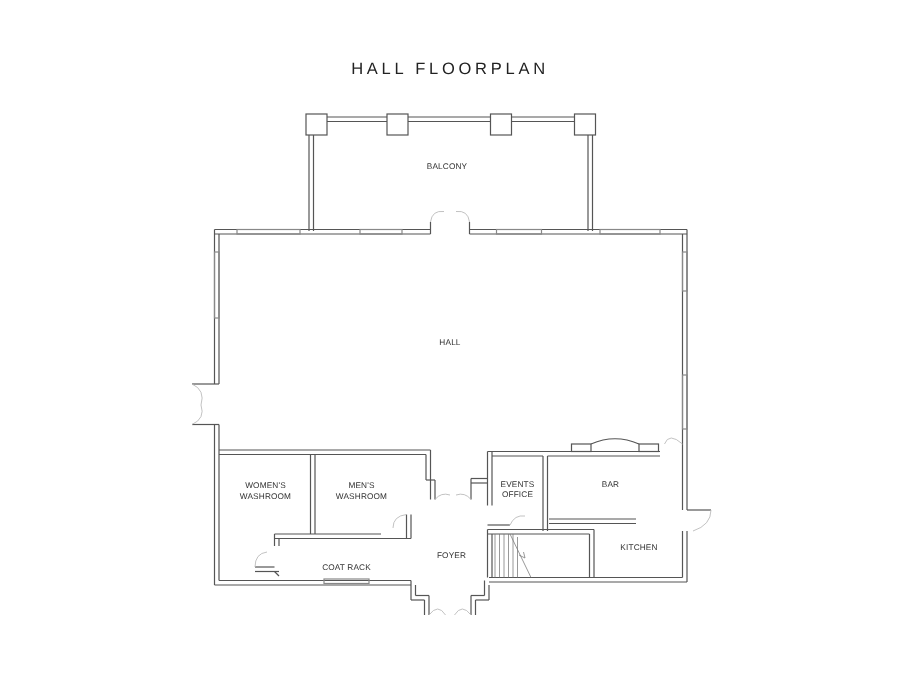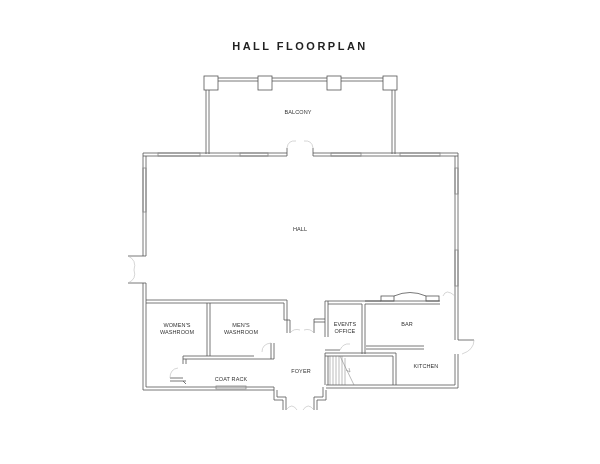--- a/index.html
+++ b/index.html
@@ -1,17 +1,17 @@
 <!DOCTYPE html>
 <html><head>
 <meta charset="utf-8">
 <style>
   html, body { margin: 0; padding: 0; background: #ffffff; }
   body { width: 600px; height: 464px; position: relative; overflow: hidden; font-family: "Liberation Sans", sans-serif; }
-  .title { position: absolute; left: 0; width: 600px; top: 40px; text-align: center; font-size: 11px; font-weight: bold; letter-spacing: 2.5px; color: #222; }
+  .title { position: absolute; left: 0; width: 600px; top: 40px; text-align: center; font-size: 11px; font-weight: normal; letter-spacing: 2.5px; color: #222; }
   svg { position: absolute; left: 0; top: 0; }
   .lbl { position: absolute; font-size: 5.5px; color: #333; text-align: center; line-height: 6.5px; white-space: nowrap; transform: translate(-50%, -50%); letter-spacing: 0.1px; }
 </style>
 </head>
 <body>
 
 <div class="title">HALL FLOORPLAN</div>
 
 <svg width="600" height="464" viewBox="0 0 600 464">
   <g fill="none" stroke="#555" stroke-width="0.8">

